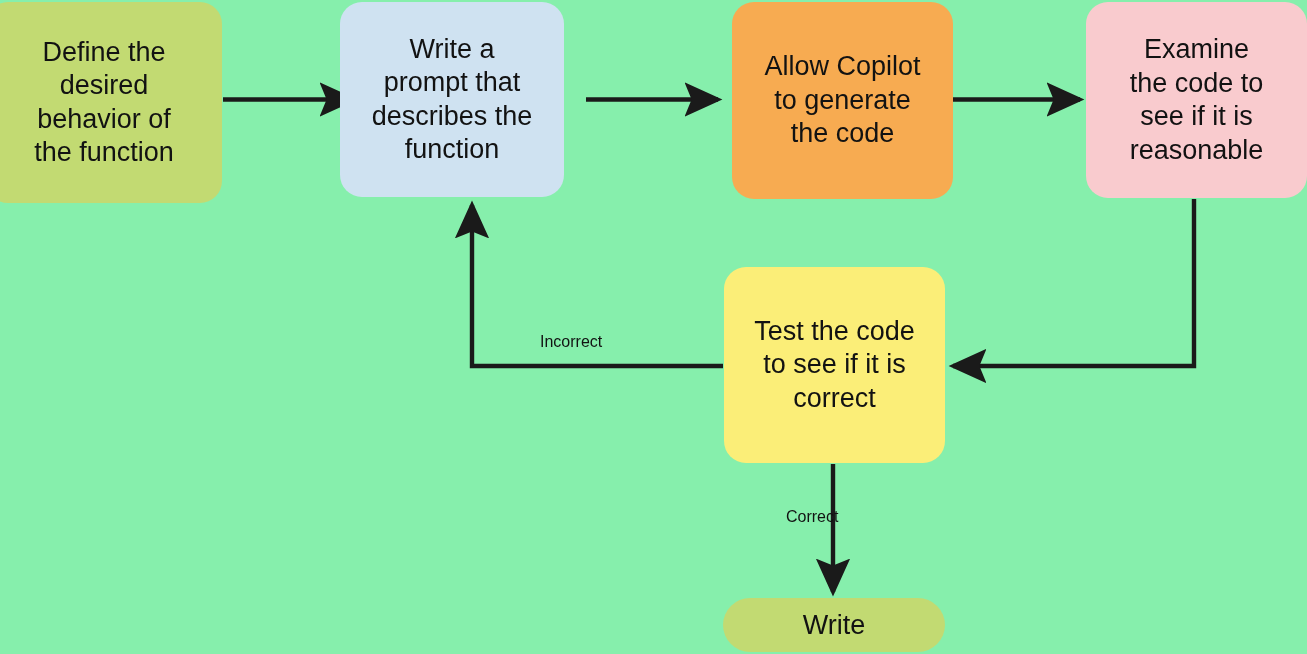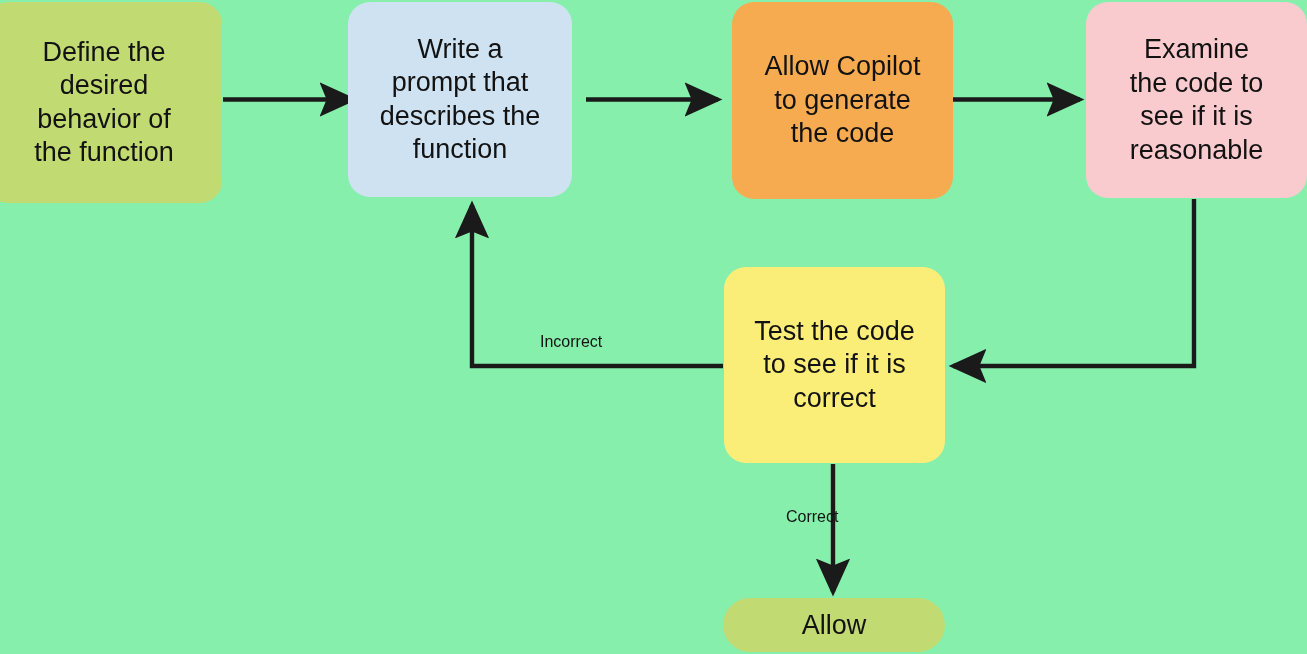--- a/index.html
+++ b/index.html
@@ -32,21 +32,21 @@
   #node-define {
     left: -14px;
     top: 2px;
     width: 236px;
     height: 201px;
     background: #c2da72;
     border-radius: 22px;
     padding: 0 10px;
   }
   #node-prompt {
-    left: 348px;
+    left: 340px;
     top: 2px;
     width: 224px;
     height: 195px;
     background: #cfe2f1;
     border-radius: 22px;
     padding: 0 6px;
   }
   #node-generate {
     left: 732px;
     top: 2px;
@@ -151,19 +151,19 @@
 
   <div class="node" id="node-examine">Examine
 the code to
 see if it is
 reasonable</div>
 
   <div class="node" id="node-test">Test the code
 to see if it is
 correct</div>
 
-  <div class="node" id="node-done">Allow</div>
+  <div class="node" id="node-done">Write</div>
 
   <div class="edge-label" id="label-incorrect">Incorrect</div>
 
   <div class="edge-label" id="label-correct">Correct</div>
 
 </div>
 
 </body></html>

